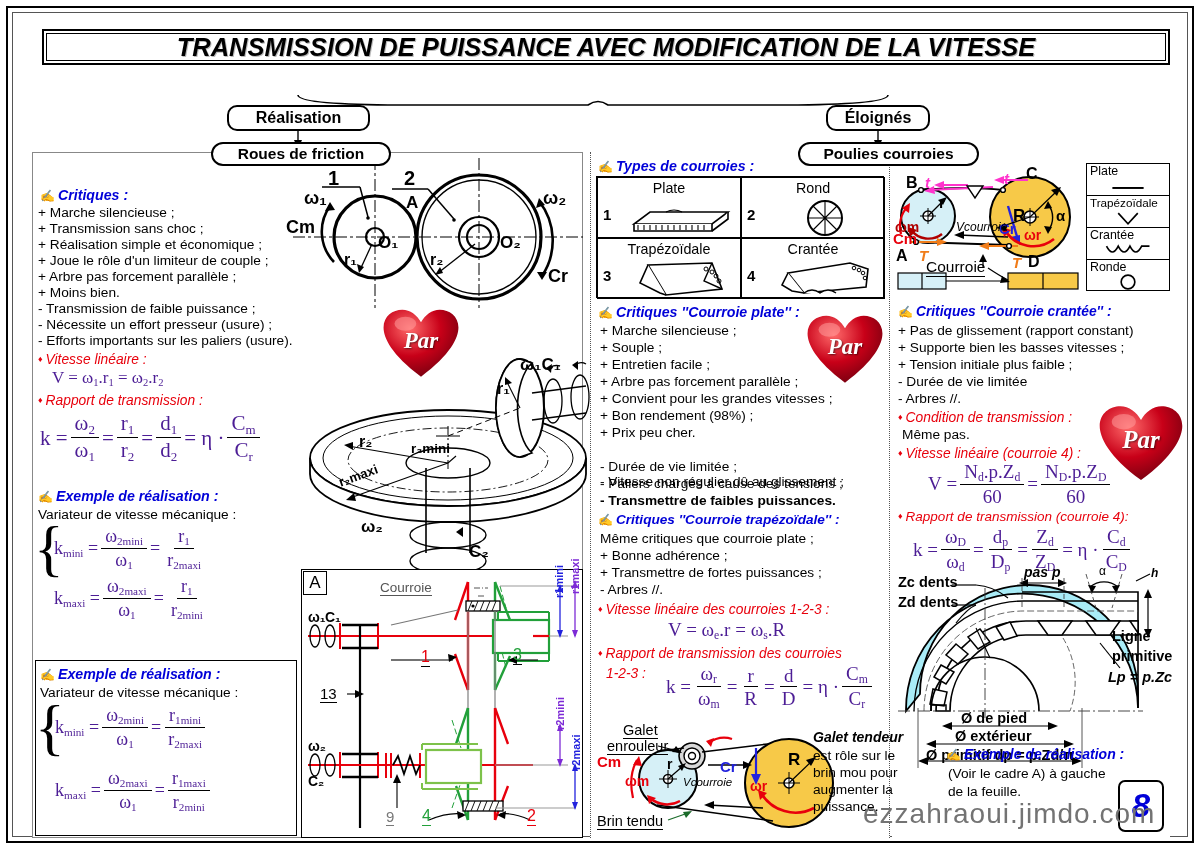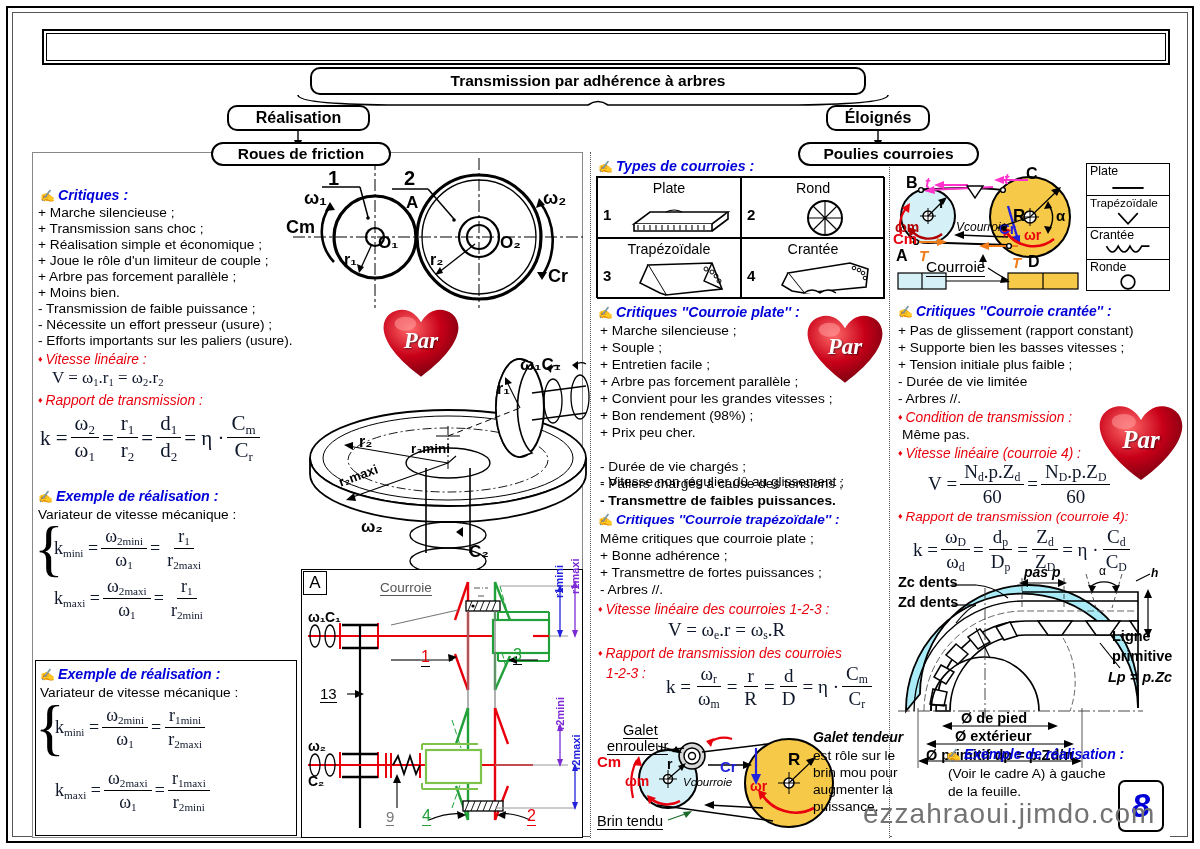--- a/index.html
+++ b/index.html
@@ -49,21 +49,21 @@
   #panel-mid    { left:582px; top:144px; width:300px; height:686px; border-left:1px dotted #555; border-right:1px dotted #555; border-top:none; border-bottom:none; }
   #panel-right  { left:884px; top:144px; width:278px; height:686px; border:none; }
 
   
   .txt { position:absolute; font-size:13.7px; color:#000; line-height:16.4px; white-space:nowrap; }
   .hd  { font-weight:bold; font-style:italic; color:#0000d8; font-size:14.2px; }
   .rd  { font-style:italic; color:#e8000c; font-size:13.8px; }
   .bullet-hand::before { content:"\270D"; margin-right:3px; font-style:normal; color:#000; font-weight:normal; font-size:12px; }
   .dot::before { content:"\2666"; margin-right:3px; font-size:9px; vertical-align:2px; color:#e8000c;}
 
-  .formula { position:absolute; font-family:"Liberation Serif", serif; color:#0f172a; white-space:nowrap; }
+  .formula { position:absolute; font-family:"Liberation Serif", serif; color:#4c1d95; white-space:nowrap; }
 
   
   .frac { display:inline-flex; flex-direction:column; align-items:center; vertical-align:middle; margin:0 3px; }
   .frac .num { border-bottom:1.6px solid #000; padding:0 4px 0px 4px; line-height:1.12; }
   .frac .den { padding:1px 4px 0 4px; line-height:1.12; }
   sub { font-size:0.62em; vertical-align:-0.28em; }
 
   .brace { position:absolute; font-size:62px; font-family:"Liberation Serif",serif; color:#000; }
 
   
@@ -110,25 +110,23 @@
   .lab { position:absolute; white-space:nowrap; font-family:"Liberation Sans",sans-serif; }
 </style>
 </head>
 <body>
 
 <div class="page">
  <div class="inner"></div>
 
  <div class="title-bar">
    <div class="inner2"></div>
- </div>
-
- <div class="roundbox" id="b-transmission">
-   <span>Transmission par adhérence à arbres</span>
- </div>
+   <div class="title-text">TRANSMISSION DE PUISSANCE AVEC MODIFICATION DE LA VITESSE</div>
+ </div>
+
  <div class="roundbox" id="b-rapproches">
    <span>Réalisation</span>
  </div>
  <div class="roundbox" id="b-eloignes">
    <span>Éloignés</span>
  </div>
  <div class="roundbox" id="b-roues">
    <span>Roues de friction</span>
  </div>
  <div class="roundbox" id="b-poulies">
@@ -539,21 +537,21 @@
 
  <div class="txt hd bullet-hand" style="left:590px; top:296px;">Critiques ''Courroie plate'' :</div>
  <div class="txt" style="left:592px; top:315px;">+ Marche silencieuse ;</div>
  <div class="txt" style="left:592px; top:332px;">+ Souple ;</div>
  <div class="txt" style="left:592px; top:349px;">+ Entretien facile ;</div>
  <div class="txt" style="left:592px; top:366px;">+ Arbre pas forcement parallèle ;</div>
  <div class="txt" style="left:592px; top:383px;">+ Convient pour les grandes vitesses ;</div>
  <div class="txt" style="left:592px; top:400px;">+ Bon rendement (98%) ;</div>
  <div class="txt" style="left:592px; top:417px;">+ Prix peu cher.</div>
  <div class="txt" style="left:592px; top:434px;margin-top:32px;">- Vitesse non régulier dû au glissement ;</div>
- <div class="txt" style="left:592px; top:451px;">- Durée de vie chargés ;</div>
+ <div class="txt" style="left:592px; top:451px;">- Durée de vie limitée ;</div>
  <div class="txt" style="left:592px; top:468px;">- Paliers chargés à cause des tensions ;</div>
  <div class="txt" style="left:592px; top:485px;font-weight:bold;">- Transmettre de faibles puissances.</div>
 
  <div class="txt hd bullet-hand" style="left:590px; top:504px; font-size:13.6px;">Critiques ''Courroie trapézoïdale'' :</div>
  <div class="txt" style="left:592px; top:523px;">Même critiques que courroie plate ;</div>
  <div class="txt" style="left:592px; top:540px;">+ Bonne adhérence ;</div>
  <div class="txt" style="left:592px; top:557px;">+ Transmettre de fortes puissances ;</div>
  <div class="txt" style="left:592px; top:574px;">- Arbres //.</div>
 
  <div class="txt rd dot" style="left:590px; top:593px;">Vitesse linéaire des courroies 1-2-3 :</div>

